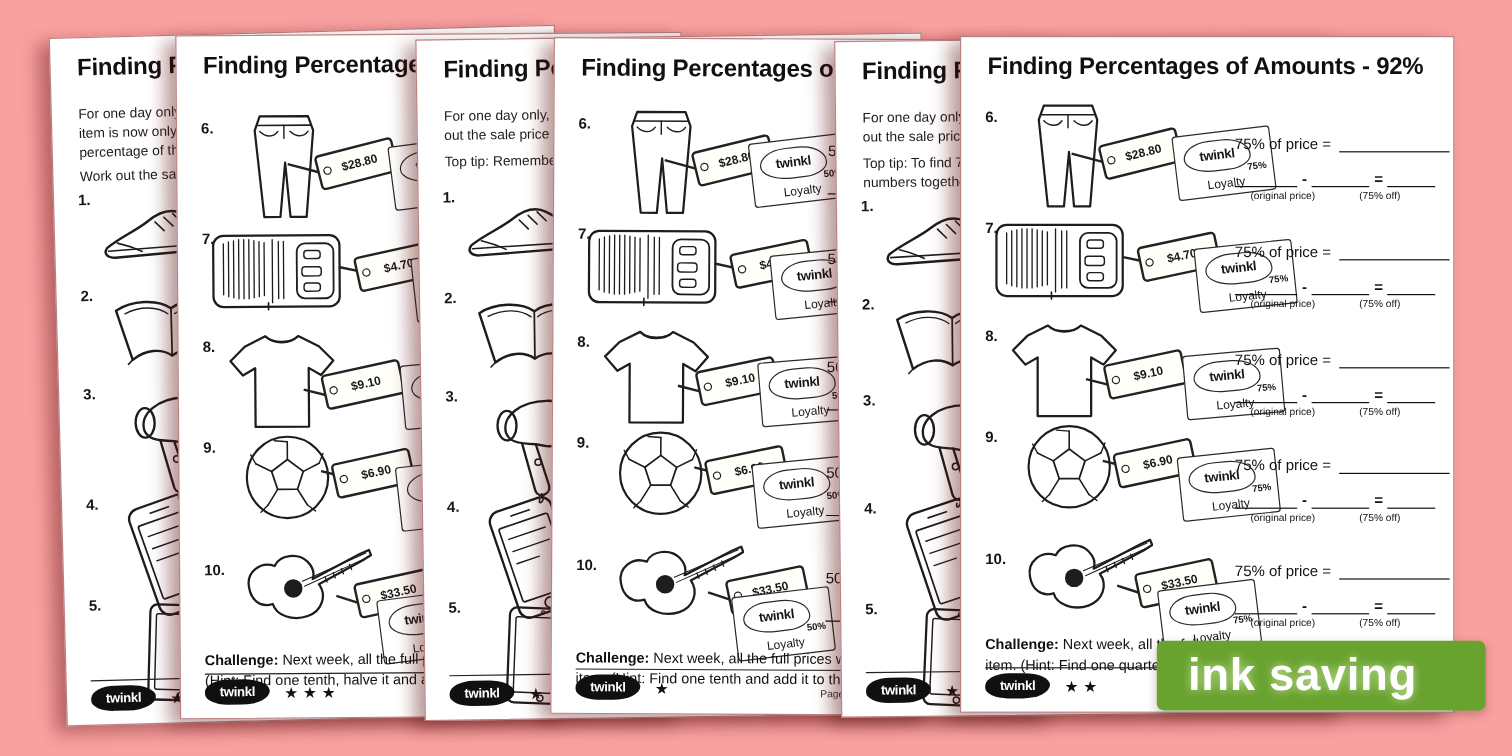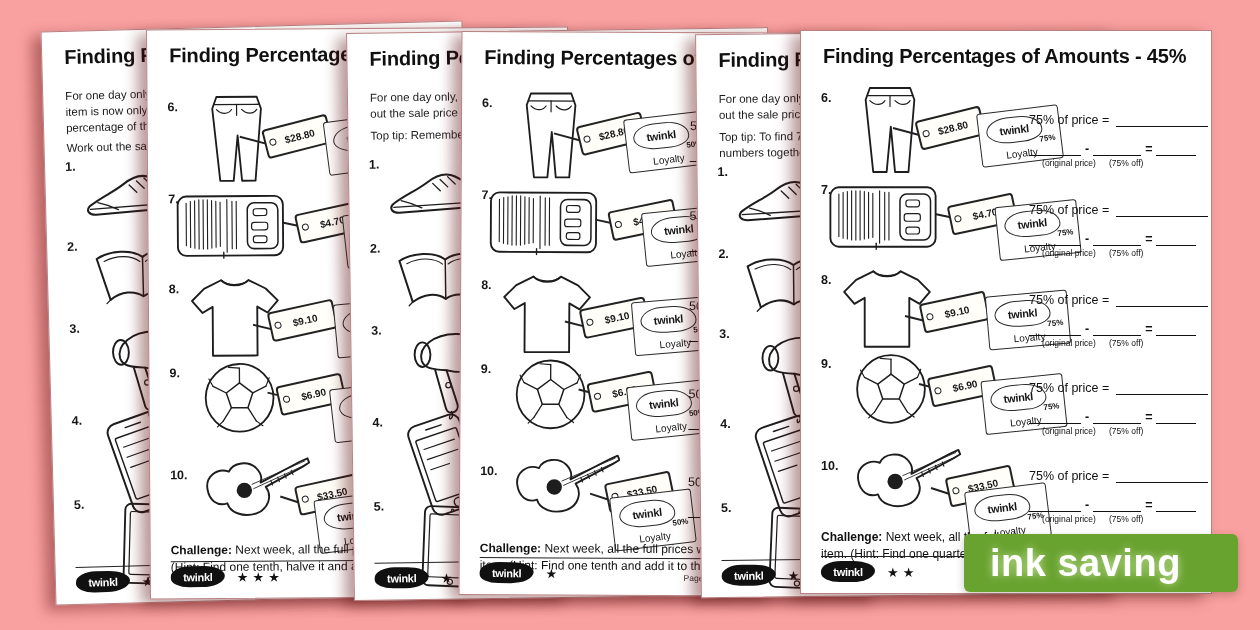--- a/index.html
+++ b/index.html
@@ -24,21 +24,21 @@
   .pct{position:absolute;right:5px;top:27px;font-size:8px;font-weight:600;}
   .loy{position:absolute;left:0;right:0;bottom:3px;text-align:center;font-size:10px;}
   .ans{position:absolute;left:228px;width:182px;font-size:12.5px;color:#111;}
   .blank{display:inline-block;border-bottom:1.5px solid #111;height:13px;vertical-align:bottom;}
   .bl-long{width:92px;margin-left:7px;}
   .bl-a{width:52px;} .bl-b{width:48px;} .bl-c{width:40px;}
   .op{display:inline-block;margin:0 4px;font-weight:700;}
   .a2{margin-top:15px;}
   .a3{margin-top:2px;font-size:8.5px;white-space:nowrap;}
   .lab1{display:inline-block;width:80px;text-align:center;}
-  .lab2{display:inline-block;width:58px;text-align:left;}
+  .lab2{display:inline-block;width:58px;text-align:right;}
   .challenge{position:absolute;left:20px;right:10px;font-size:12px;line-height:17px;color:#101010;}
   .footer-rule{position:absolute;left:20px;right:20px;bottom:36px;border-top:1.6px solid #222;}
   .pg-footer{position:absolute;left:20px;right:8px;bottom:8px;height:24px;}
   .tw-logo{position:absolute;left:0;top:0;width:54px;height:21px;background:#101010;color:#fff;
            border-radius:48% 52% 55% 45%/65% 60% 70% 55%;display:flex;align-items:center;justify-content:center;
            font-weight:700;font-size:11px;letter-spacing:-.3px;}
   .stars{position:absolute;left:66px;top:4px;font-size:13px;letter-spacing:4px;color:#111;}
   .pglabel{position:absolute;bottom:4px;font-size:8.5px;color:#333;}
   #p4 .card{margin-left:-14px;}
   .banner{position:absolute;left:964px;top:534px;width:274px;height:58px;background:#68a22f;border-radius:6px;
@@ -496,21 +496,21 @@
         </svg>
     </div>
     <div class="footer-rule"></div>
     <div class="pg-footer">
       <div class="tw-logo">twinkl</div>
       <span class="stars">★★</span>
     </div>
   </div>
 
   <div class="page" id="p6" style="left:800px;top:30px;width:410px;height:562px;z-index:6;">
-    <div class="pg-title">Finding Percentages of Amounts - 45%</div>
+    <div class="pg-title">Finding Percentages of Amounts - 92%</div>
     <div class="row" style="top:52px">
       <span class="num" style="top:8px">6.</span>
       <svg class="ic" style="left:46px;top:0;width:86px;height:94px">
           <use href="#sym-jeans"></use>
         </svg>
       <div class="str" style="left:92px;top:44px;width:30px;transform:rotate(15deg)"></div>
       <div class="tag" style="left:116px;top:30px;transform:rotate(-14deg)">
           <span class="hole"></span>
           <span>$28.80</span>
         </div>

